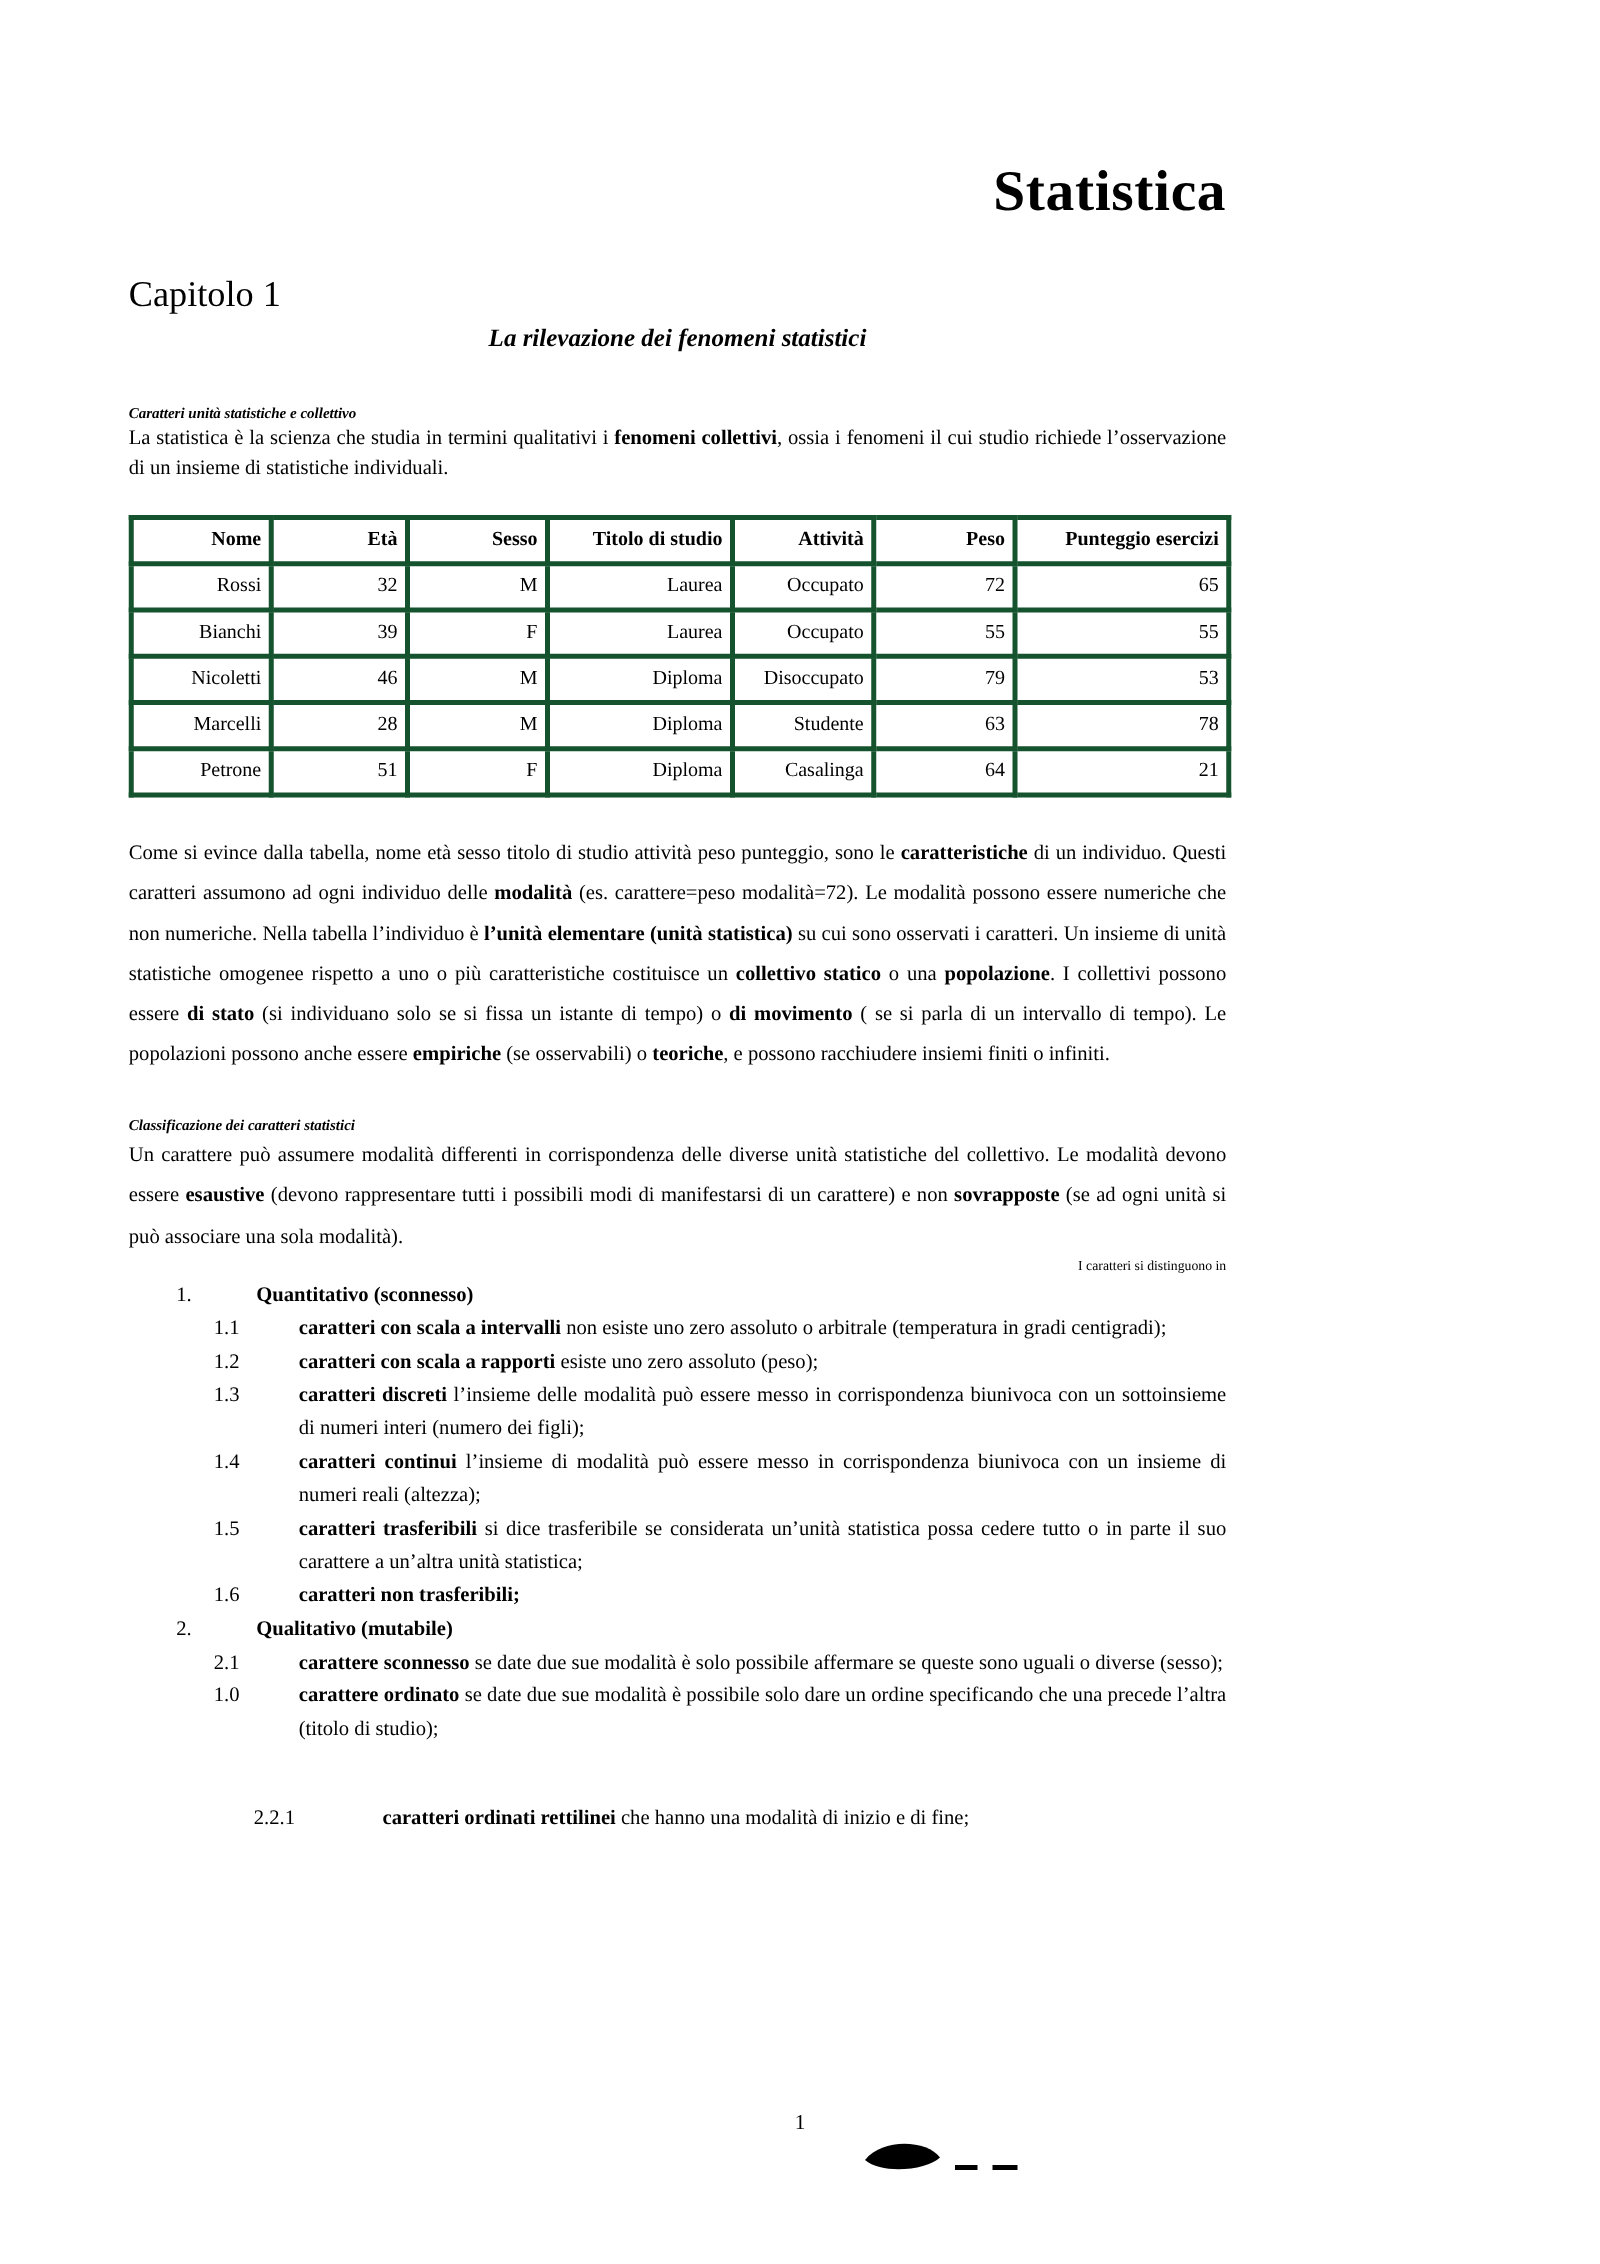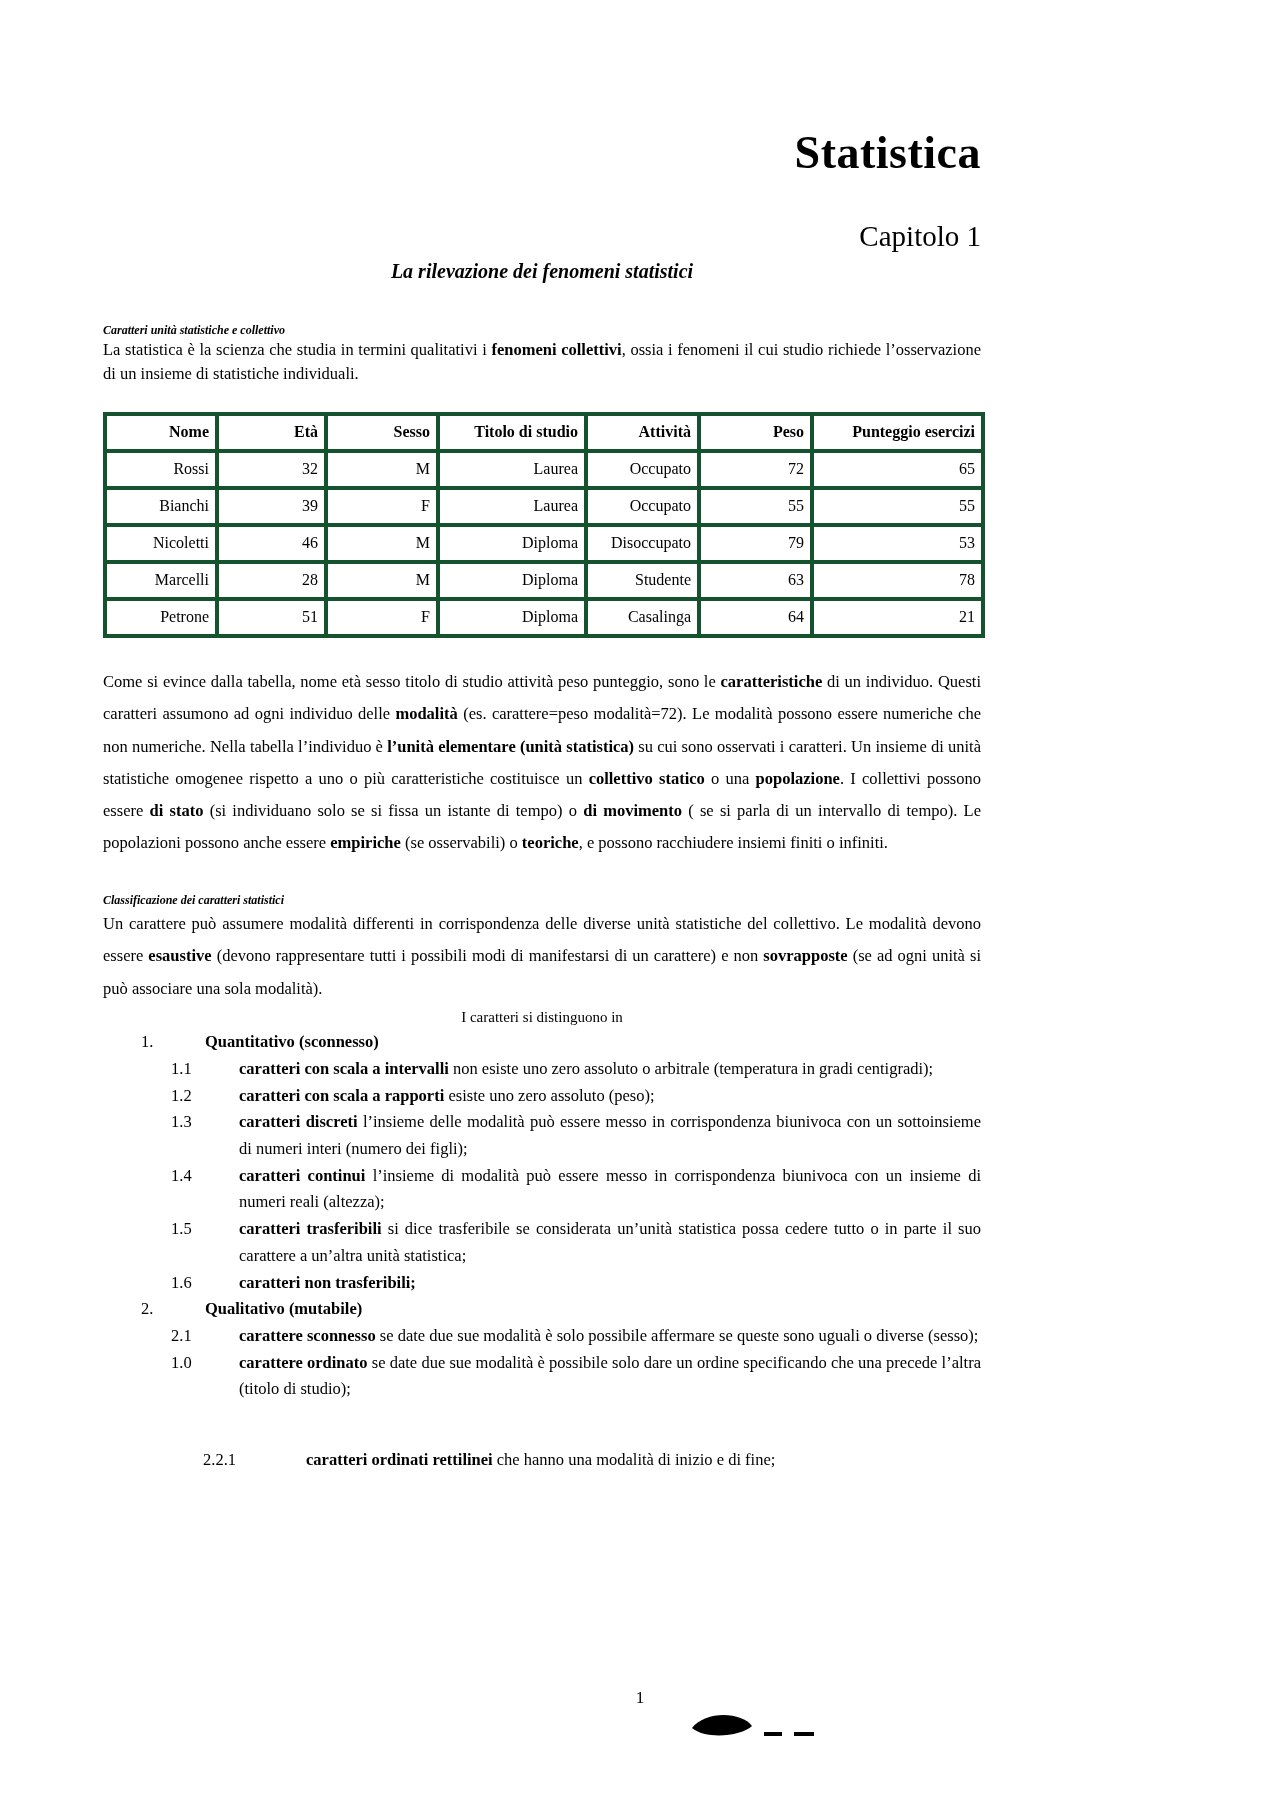--- a/index.html
+++ b/index.html
@@ -33,21 +33,21 @@
     text-align: right;
     font-size: 46px;
     font-weight: bold;
     letter-spacing: 0.5px;
     margin: 0;
     padding-top: 128px;
     line-height: 1.1;
     font-family: "Liberation Serif", "DejaVu Serif", serif;
   }
   .chapter-title {
-    text-align: right;
+    text-align: left;
     font-size: 29px;
     font-weight: normal;
     margin: 0;
     padding-top: 40px;
     line-height: 1.2;
   }
   .chapter-subtitle {
     text-align: center;
     font-size: 20px;
     font-style: italic;
@@ -129,24 +129,24 @@
   
   .lvl2 { padding-left: 68px; }
   .lvl2 > .num { width: 68px; }
   
   .lvl3 { padding-left: 100px; margin-top: 44px; }
   .lvl3 > .num { width: 103px; }
   
   .lvl4 { padding-left: 130px; }
   .lvl4 > .num { width: 102px; }
   .plain-line {
-    font-size: 15px;
+    font-size: 11px;
     line-height: 1.62;
     margin: 0;
-    text-align: center;
+    text-align: right;
   }
 
   
   .footer {
     position: absolute;
     left: 0;
     top: 1688px;
     width: 1280px;
     text-align: center;
     font-size: 17px;

